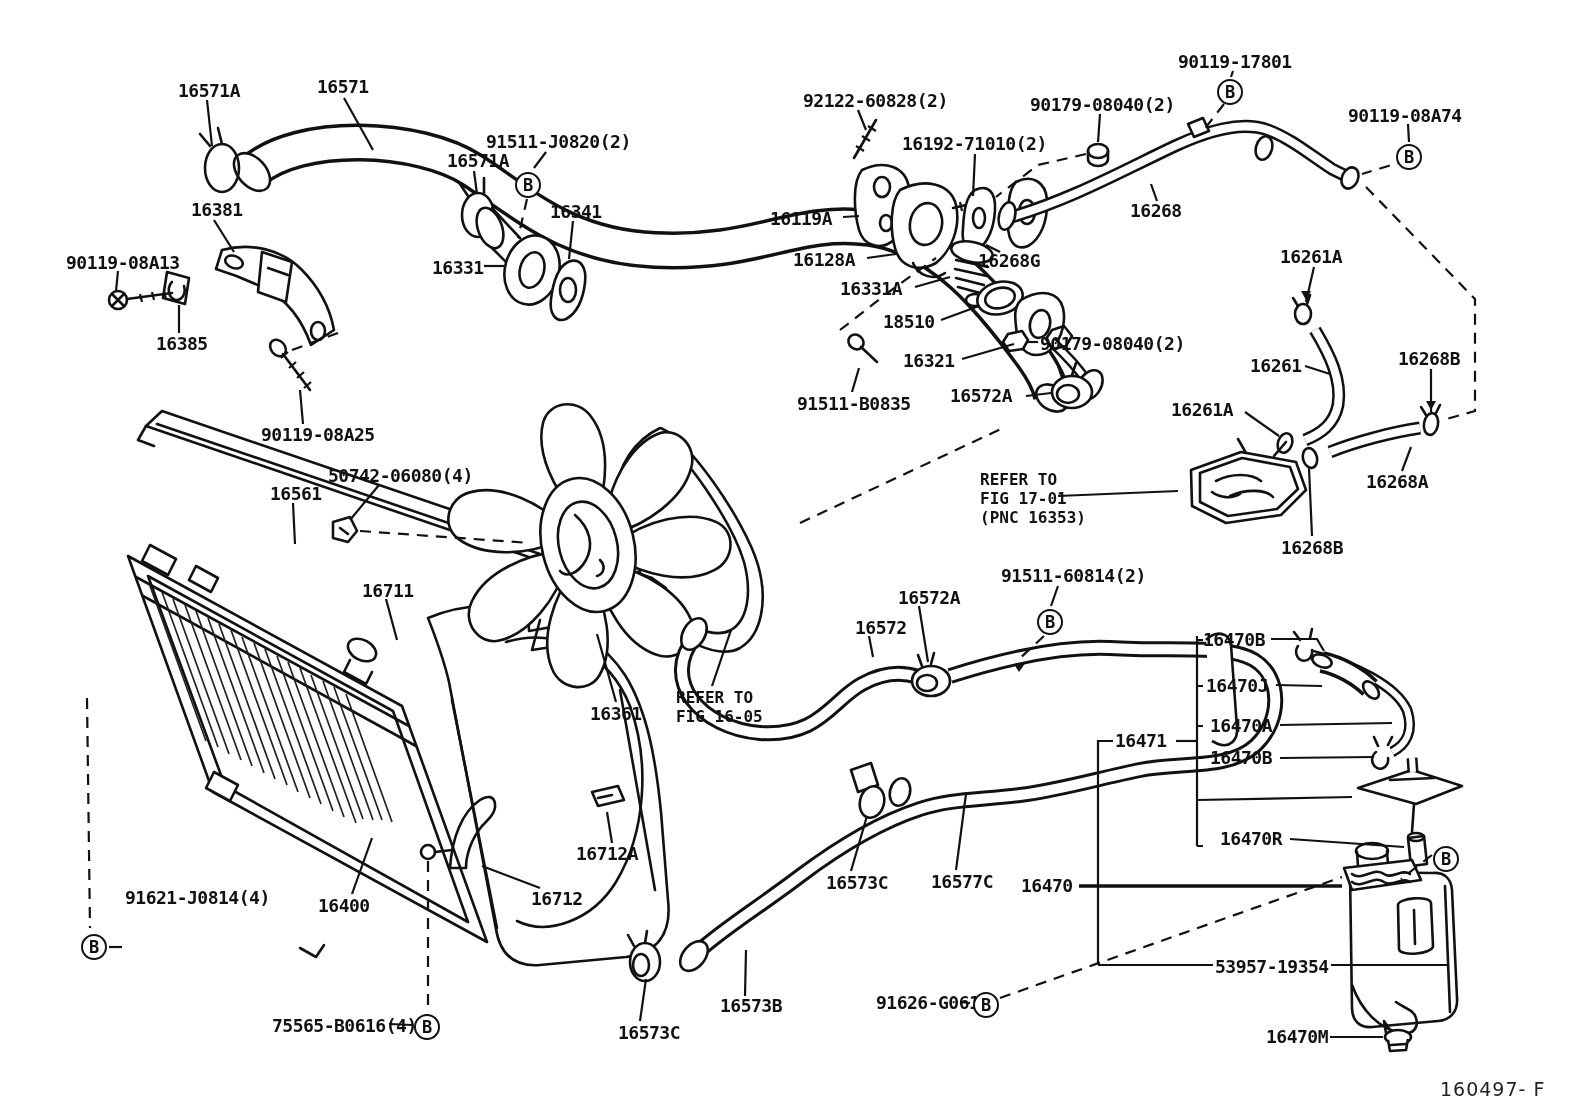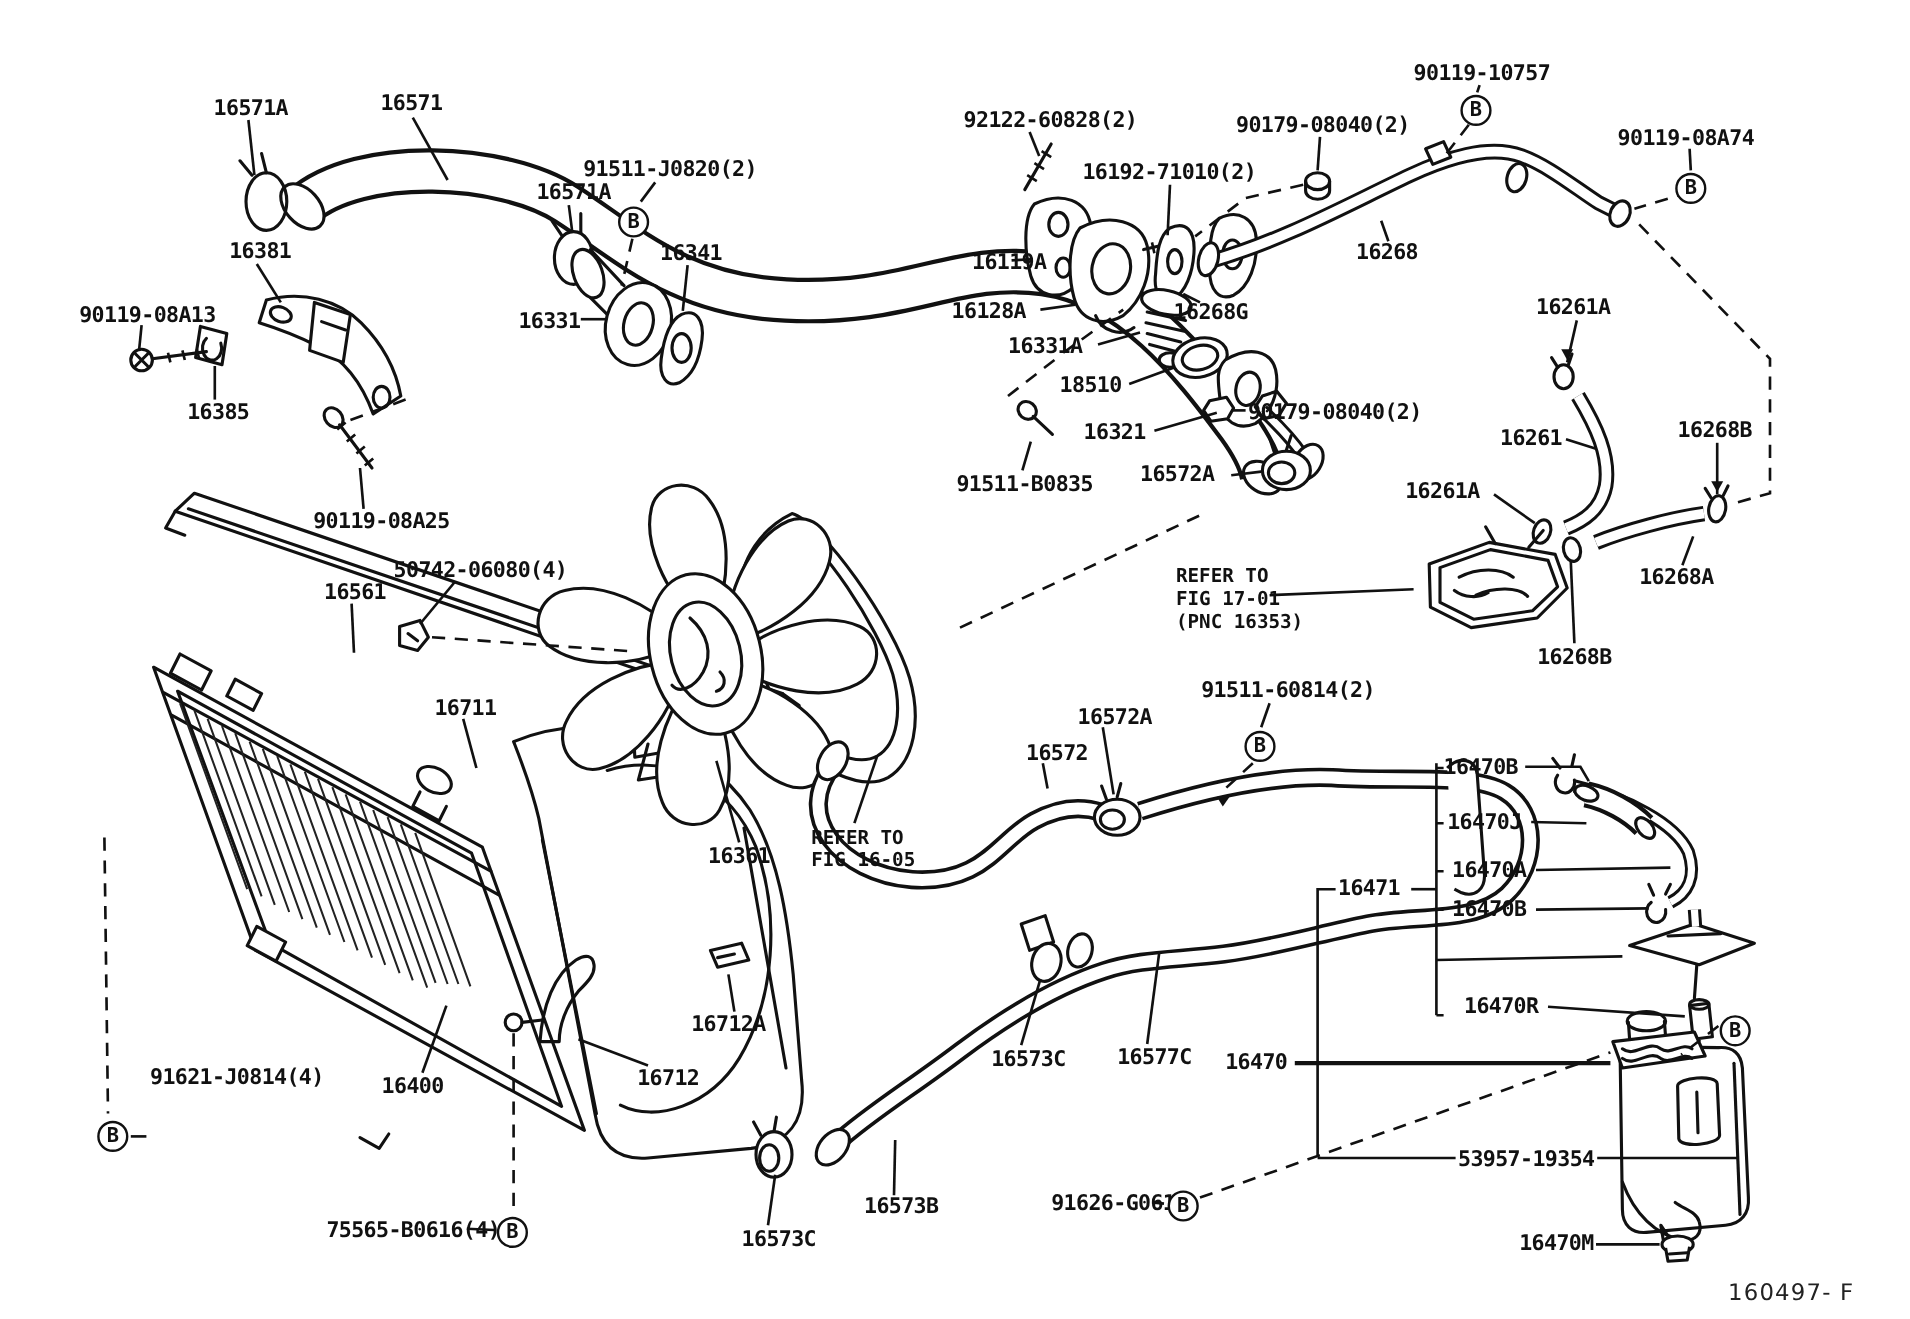--- a/index.html
+++ b/index.html
@@ -7,21 +7,21 @@
   .stage{position:relative;width:1592px;height:1099px;background:#fff;overflow:hidden;
          font-family:"DejaVu Sans Mono",monospace;}
   .art{position:absolute;left:0;top:0;}
   .plbl{position:absolute;font:bold 18px "DejaVu Sans Mono",monospace;letter-spacing:-0.5px;
         color:#111;white-space:nowrap;line-height:1;}
   .ref{position:absolute;font:bold 16px "DejaVu Sans Mono",monospace;color:#111;
        white-space:nowrap;line-height:1.18;}
   .badge{position:absolute;width:26px;height:26px;border:2.5px solid #111;border-radius:50%;
          display:flex;align-items:center;justify-content:center;
          font:bold 17px "DejaVu Sans Mono",monospace;color:#111;background:#fff;box-sizing:border-box;}
-  .footer{position:absolute;font:19px "DejaVu Sans",sans-serif;color:#222;letter-spacing:1px;}
+  .footer{position:absolute;font:19px "DejaVu Sans",sans-serif;color:#222;letter-spacing:1px;margin-top:12px;}
   svg{display:block;}
   .ln{stroke:#111;stroke-width:2.2;fill:none;}
   .ln4{stroke:#111;stroke-width:3.5;fill:none;}
   .dsh{stroke:#111;stroke-width:2.2;fill:none;stroke-dasharray:11 8;}
   .s3{stroke:#111;stroke-width:2.6;fill:none;stroke-linecap:round;stroke-linejoin:round;}
   .s3w{stroke:#111;stroke-width:2.6;fill:#fff;stroke-linejoin:round;}
   .tube-o{stroke:#111;stroke-width:38;fill:none;}
   .tube-i{stroke:#fff;stroke-width:31;fill:none;}
   .hose-o{stroke:#111;stroke-width:16;fill:none;}
   .hose-i{stroke:#fff;stroke-width:10;fill:none;}
@@ -360,25 +360,25 @@
 <div class="plbl" style="left:317px;top:78px">16571</div>
 <div class="plbl" style="left:486px;top:133px">91511-J0820(2)</div>
 <div class="plbl" style="left:447px;top:152px">16571A</div>
 <div class="plbl" style="left:550px;top:203px">16341</div>
 <div class="plbl" style="left:191px;top:201px">16381</div>
 <div class="plbl" style="left:66px;top:254px">90119-08A13</div>
 <div class="plbl" style="left:432px;top:259px">16331</div>
 <div class="plbl" style="left:156px;top:335px">16385</div>
 
 <div class="plbl" style="left:803px;top:92px">92122-60828(2)</div>
-<div class="plbl" style="left:1178px;top:53px">90119-10757</div>
+<div class="plbl" style="left:1178px;top:53px">90119-17801</div>
 <div class="plbl" style="left:1030px;top:96px">90179-08040(2)</div>
 <div class="plbl" style="left:1348px;top:107px">90119-08A74</div>
 <div class="plbl" style="left:902px;top:135px">16192-71010(2)</div>
-<div class="plbl" style="left:810px;top:210px">16119A</div>
+<div class="plbl" style="left:770px;top:210px">16119A</div>
 <div class="plbl" style="left:1130px;top:202px">16268</div>
 <div class="plbl" style="left:793px;top:251px">16128A</div>
 <div class="plbl" style="left:978px;top:252px">16268G</div>
 <div class="plbl" style="left:840px;top:280px">16331A</div>
 <div class="plbl" style="left:1280px;top:248px">16261A</div>
 <div class="plbl" style="left:883px;top:313px">18510</div>
 <div class="plbl" style="left:1040px;top:335px">90179-08040(2)</div>
 <div class="plbl" style="left:903px;top:352px">16321</div>
 <div class="plbl" style="left:1250px;top:357px">16261</div>
 <div class="plbl" style="left:1398px;top:350px">16268B</div>

